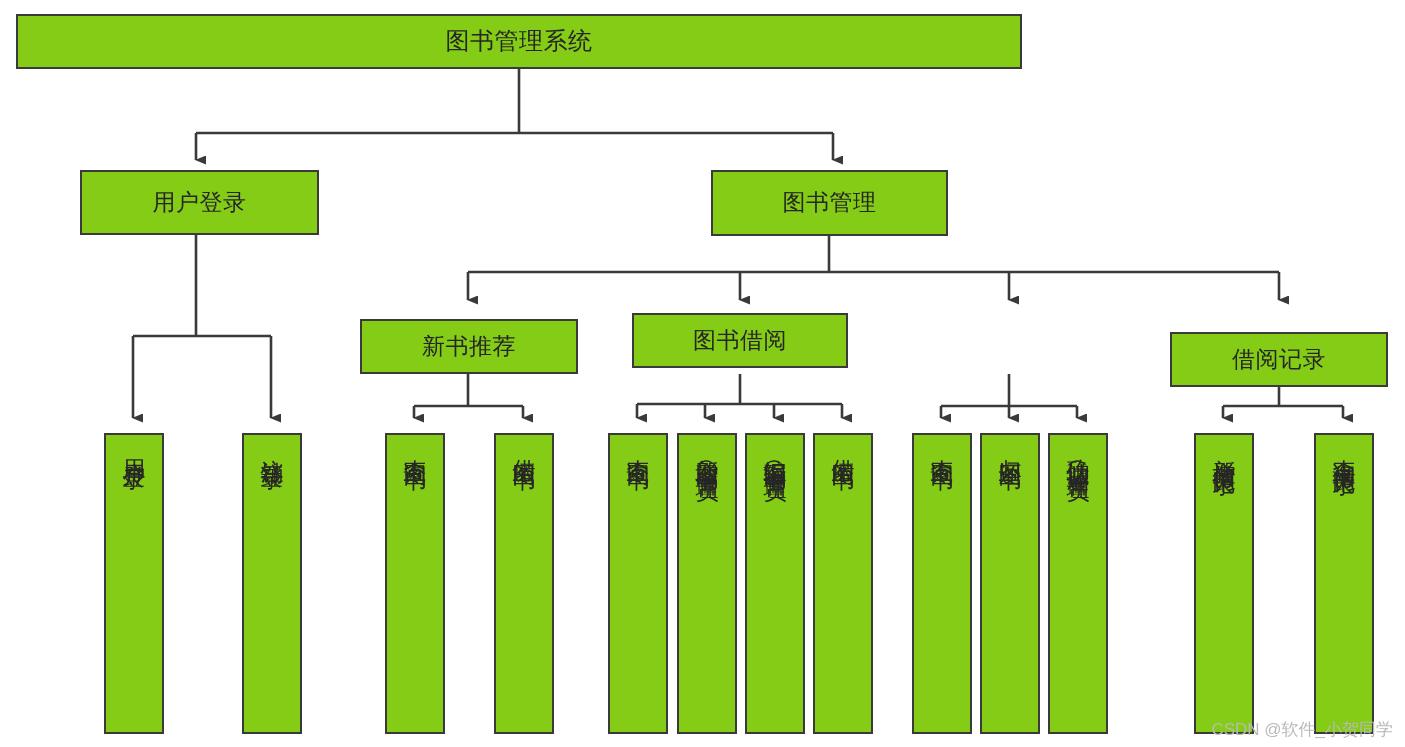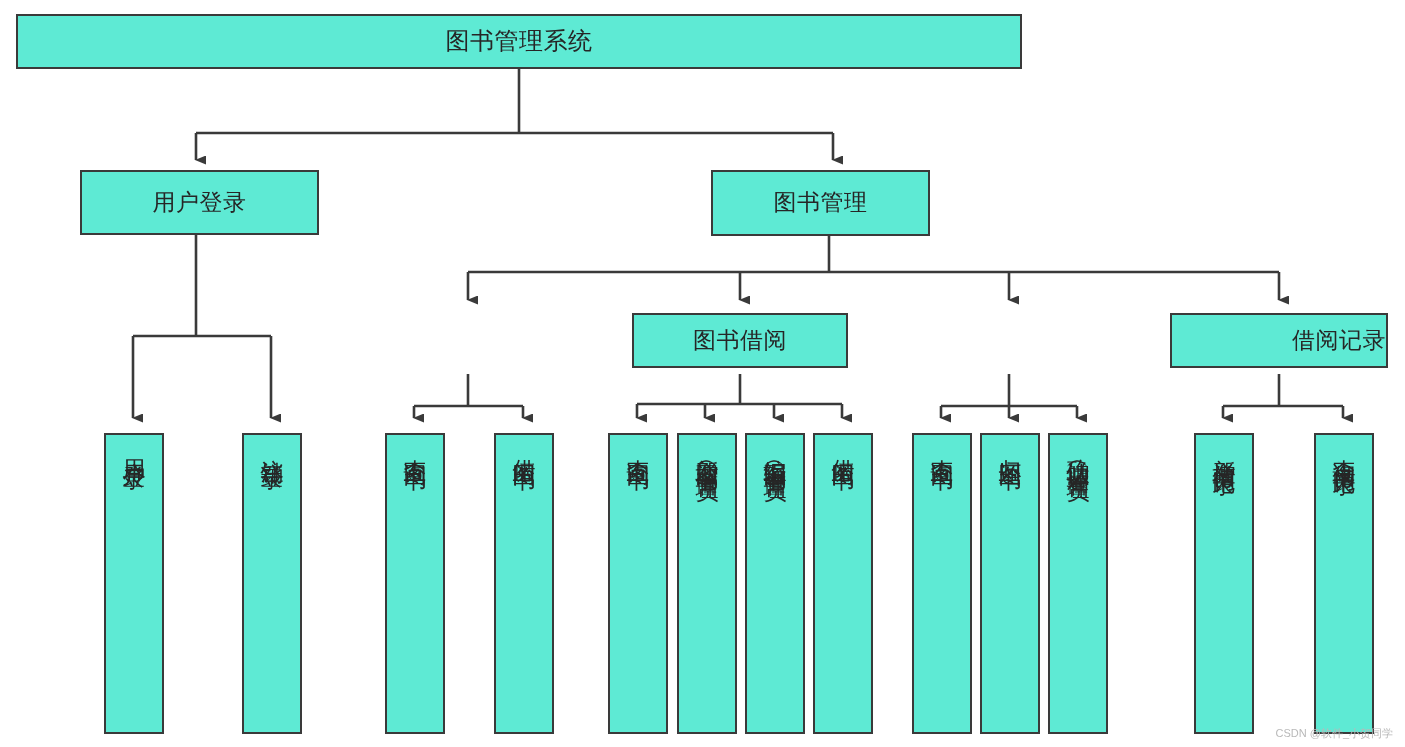--- a/index.html
+++ b/index.html
@@ -23,21 +23,21 @@
     position: absolute;
     left: 0;
     top: 0;
     width: 1405px;
     height: 747px;
     pointer-events: none;
   }
   .node {
     position: absolute;
     box-sizing: border-box;
-    background: #5eead4;
+    background: #84cc16;
     border: 2px solid #3a3a3a;
     display: flex;
     align-items: center;
     justify-content: center;
     z-index: 5;
   }
   .node .label {
     color: #262626;
     letter-spacing: 0.5px;
     text-align: center;
@@ -59,21 +59,21 @@
     font-size: 23px;
     letter-spacing: 3px;
     line-height: 1;
   }
   .node.root .label { font-size: 24px; }
 
   .watermark {
     position: absolute;
     right: 12px;
     bottom: 6px;
-    font-size: 11px;
+    font-size: 17px;
     color: #b9b9b9;
     z-index: 20;
     white-space: nowrap;
     user-select: none;
   }
 </style>
 </head>
 <body>
 
 <div id="diagram-root">
@@ -130,31 +130,34 @@
   </svg>
 
   <div class="node horizontal root" style="left:16px; top:14px; width:1006px; height:55px;">
     <span class="label">图书管理系统</span>
   </div>
 
   <div class="node horizontal" style="left:80px; top:170px; width:239px; height:65px;">
     <span class="label">用户登录</span>
   </div>
 
-  <div class="node horizontal" style="left:711px; top:170px; width:219px; height:66px;">
+  <div class="node horizontal" style="left:711px; top:170px; width:237px; height:66px;">
     <span class="label">图书管理</span>
   </div>
 
+  <div class="node horizontal" style="left:360px; top:319px; width:218px; height:55px;">
+    <span class="label">新书推荐</span>
+  </div>
 
   <div class="node horizontal" style="left:632px; top:313px; width:216px; height:55px;">
     <span class="label">图书借阅</span>
   </div>
 
 
-  <div class="node horizontal" style="left:1170px; top:313px; width:218px; height:55px;justify-content:flex-end;">
+  <div class="node horizontal" style="left:1170px; top:332px; width:218px; height:55px;">
     <span class="label">借阅记录</span>
   </div>
 
   <div class="node vertical" style="left:104px; top:433px; width:60px; height:301px;">
     <span class="label">用户登录</span>
   </div>
 
   <div class="node vertical" style="left:242px; top:433px; width:60px; height:301px;">
     <span class="label">注销登录</span>
   </div>

